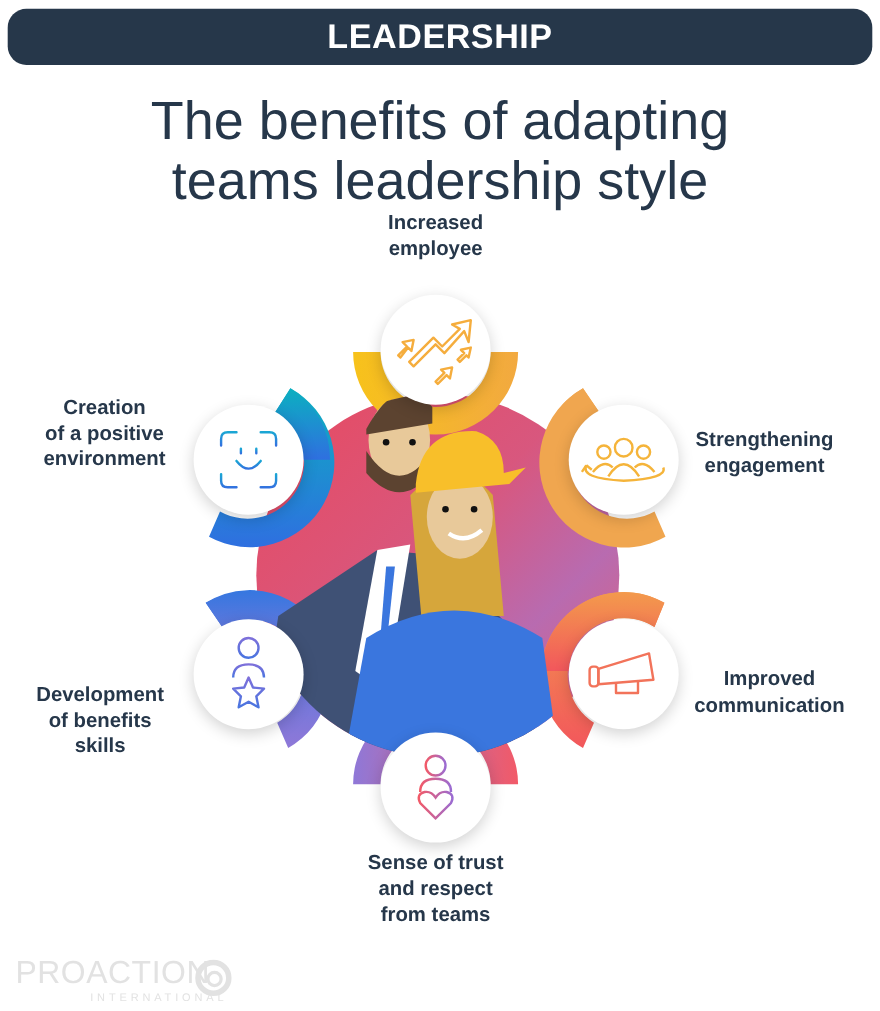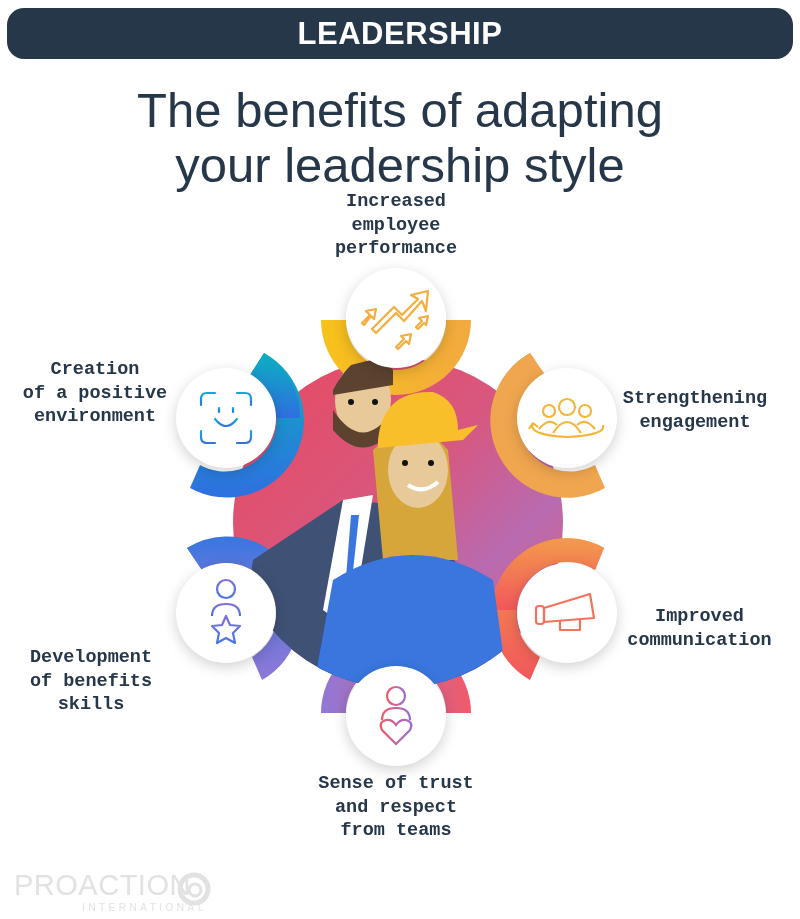--- a/index.html
+++ b/index.html
@@ -16,21 +16,21 @@
   .banner span {
     color: #fff; font-weight: 700; font-size: 31px; letter-spacing: 0.5px;
   }
   .title {
     position: absolute; left: 0; top: 68px; width: 800px; text-align: center;
     font-weight: 400; font-size: 49px; line-height: 55px; color: #26374a; margin-top: 15px;
   }
   .title div { white-space: nowrap; }
   .label {
     position: absolute; font-weight: 700; font-size: 18.5px; line-height: 23.5px;
-    text-align: center; color: #26374a; white-space: nowrap; font-family: Liberation Mono, monospace;
+    text-align: center; color: #26374a; white-space: nowrap;
   }
   .label div { display: block; }
   .center-bg {
     position: absolute; left: 233px; top: 358px; width: 330px; height: 330px;
     border-radius: 50%;
     background: linear-gradient(135deg, #e84a5f 0%, #d8577e 45%, #b86bb0 70%, #e95f6c 100%);
   }
   .arc { position: absolute; }
   .bubble {
     position: absolute; width: 100px; height: 100px; border-radius: 50%;
@@ -46,21 +46,21 @@
 </style>
 </head>
 <body>
 
 <div class="banner">
   <span>LEADERSHIP</span>
 </div>
 
 <div class="title">
   <div>The benefits of adapting</div>
-  <div>your leadership style</div>
+  <div>teams leadership style</div>
 </div>
 
 <div class="center-bg"></div>
 
 <svg class="arc" style="left:0;top:0;" width="800" height="919">
   <defs>
     <linearGradient id="gTop" x1="0" x2="1">
         <stop offset="0" stop-color="#f7c21b"></stop>
         <stop offset="1" stop-color="#f2a940"></stop>
       </linearGradient>
@@ -204,36 +204,35 @@
     <path d="M2 40 L2 46 Q2 52 8 52 L16 52" stroke="url(#sf)"></path>
     <path d="M38 52 L46 52 Q52 52 52 46 L52 40" stroke="url(#sf)"></path>
     <path d="M20 17 L20 21 M34 17 L34 21" stroke="url(#sf)"></path>
     <path d="M16 28 Q27 42 38 28" stroke="url(#sf)"></path>
   </svg>
 </div>
 
 <div class="label" style="left:296px;top:190px;width:200px;">
   <div>Increased</div>
     <div>employee</div>
-    <div>performance</div>
 </div>
 <div class="label" style="left:614px;top:387px;width:162px;">
   <div>Strengthening</div>
     <div>engagement</div>
 </div>
 <div class="label" style="left:612px;top:605px;width:175px;">
   <div>Improved</div>
     <div>communication</div>
 </div>
 <div class="label" style="left:296px;top:772px;width:200px;">
   <div>Sense of trust</div>
     <div>and respect</div>
     <div>from teams</div>
 </div>
-<div class="label" style="left:15px;top:619px;width:152px;margin-top:27px;">
+<div class="label" style="left:15px;top:619px;width:152px;">
   <div>Development</div>
     <div>of benefits</div>
     <div>skills</div>
 </div>
 <div class="label" style="left:20px;top:358px;width:150px;">
   <div>Creation</div>
     <div>of a positive</div>
     <div>environment</div>
 </div>
 

